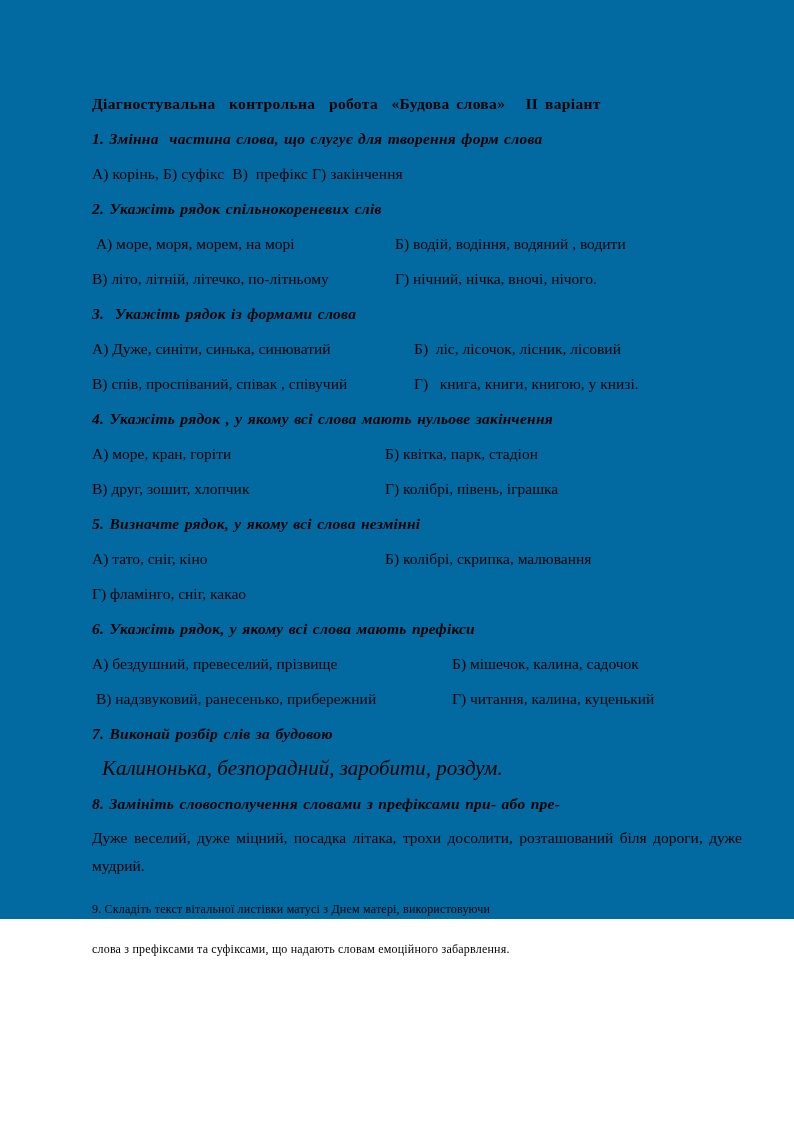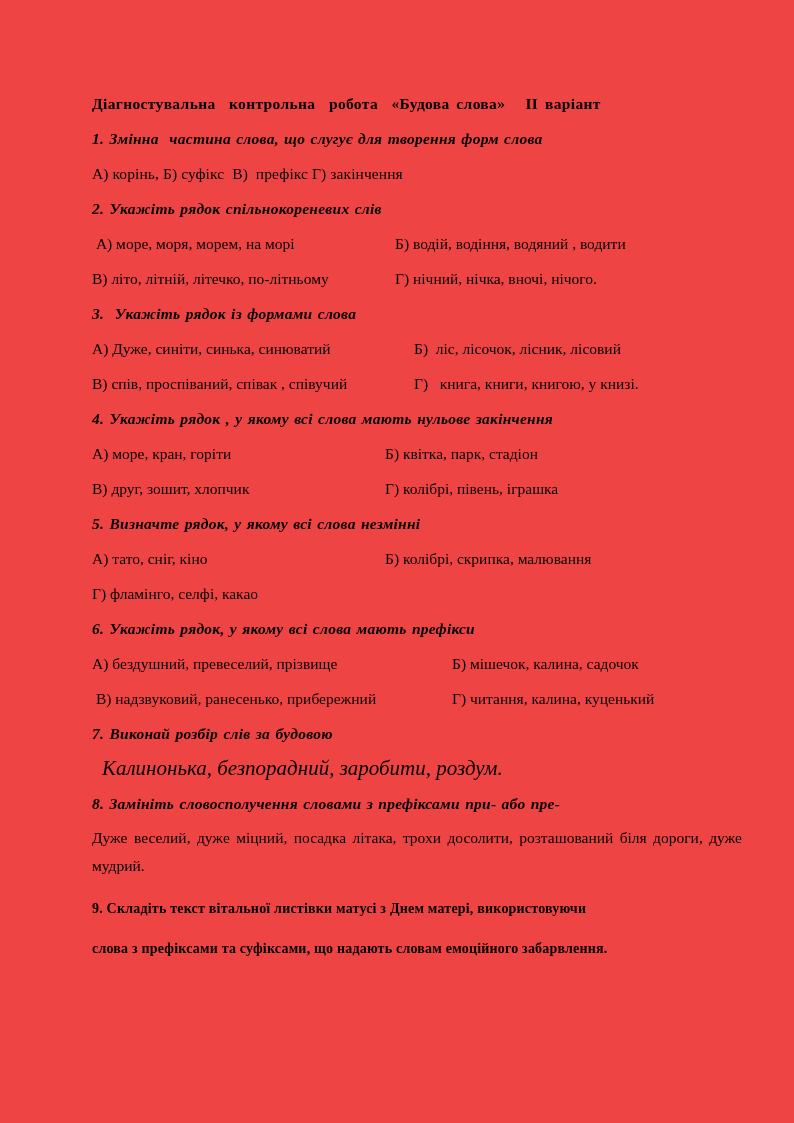--- a/index.html
+++ b/index.html
@@ -14,22 +14,22 @@
     position: relative;
     font-family: "Liberation Serif", "DejaVu Serif", serif;
     color: #000000;
     overflow: hidden;
   }
 
   .page {
     position: absolute;
     left: 0; top: 0;
     width: 794px;
-    height: 1123px;
-    background: #ef4444;
+    height: 919px;
+    background: #0369a1;
   }
 
   .content {
     position: absolute;
     left: 92px;
     top: 86px;
     width: 650px;
   }
 
   
@@ -92,22 +92,22 @@
 
   .para {
     font-size: 15.5px;
     line-height: 28px;
     text-align: justify;
     white-space: normal;
     margin-top: 3px;
   }
 
   .para-bold {
-    font-weight: bold;
-    font-size: 14px;
+    font-weight: normal;
+    font-size: 12px;
     line-height: 30px;
     text-align: justify;
     white-space: normal;
     letter-spacing: 0.2px;
   }
   .gap-10 { height: 10px; }
   .gap-14 { height: 14px; }
 </style>
 </head>
 <body>
@@ -149,21 +149,21 @@
       <span class="col-a">В) друг, зошит, хлопчик</span>
       <span class="col-b">Г) колібрі, півень, іграшка</span>
     </div>
 
     <div class="q-head">5. Визначте рядок, у якому всі слова незмінні</div>
     <div class="ans-row cols-q5">
       <span class="col-a">А) тато, сніг, кіно</span>
       <span class="col-b">Б) колібрі, скрипка, малювання</span>
     </div>
     <div class="ans-row cols-q5">
-      <span class="col-b">Г) фламінго, селфі, какао</span>
+      <span class="col-b">Г) фламінго, сніг, какао</span>
     </div>
 
     <div class="q-head">6. Укажіть рядок, у якому всі слова мають префікси</div>
     <div class="ans-row cols-q6">
       <span class="col-a">А) бездушний, превеселий, прізвище</span>
       <span class="col-b">Б) мішечок, калина, садочок</span>
     </div>
     <div class="ans-row cols-q6">
       <span class="col-a"> В) надзвуковий, ранесенько, прибережний</span>
       <span class="col-b">Г) читання, калина, куценький</span>

